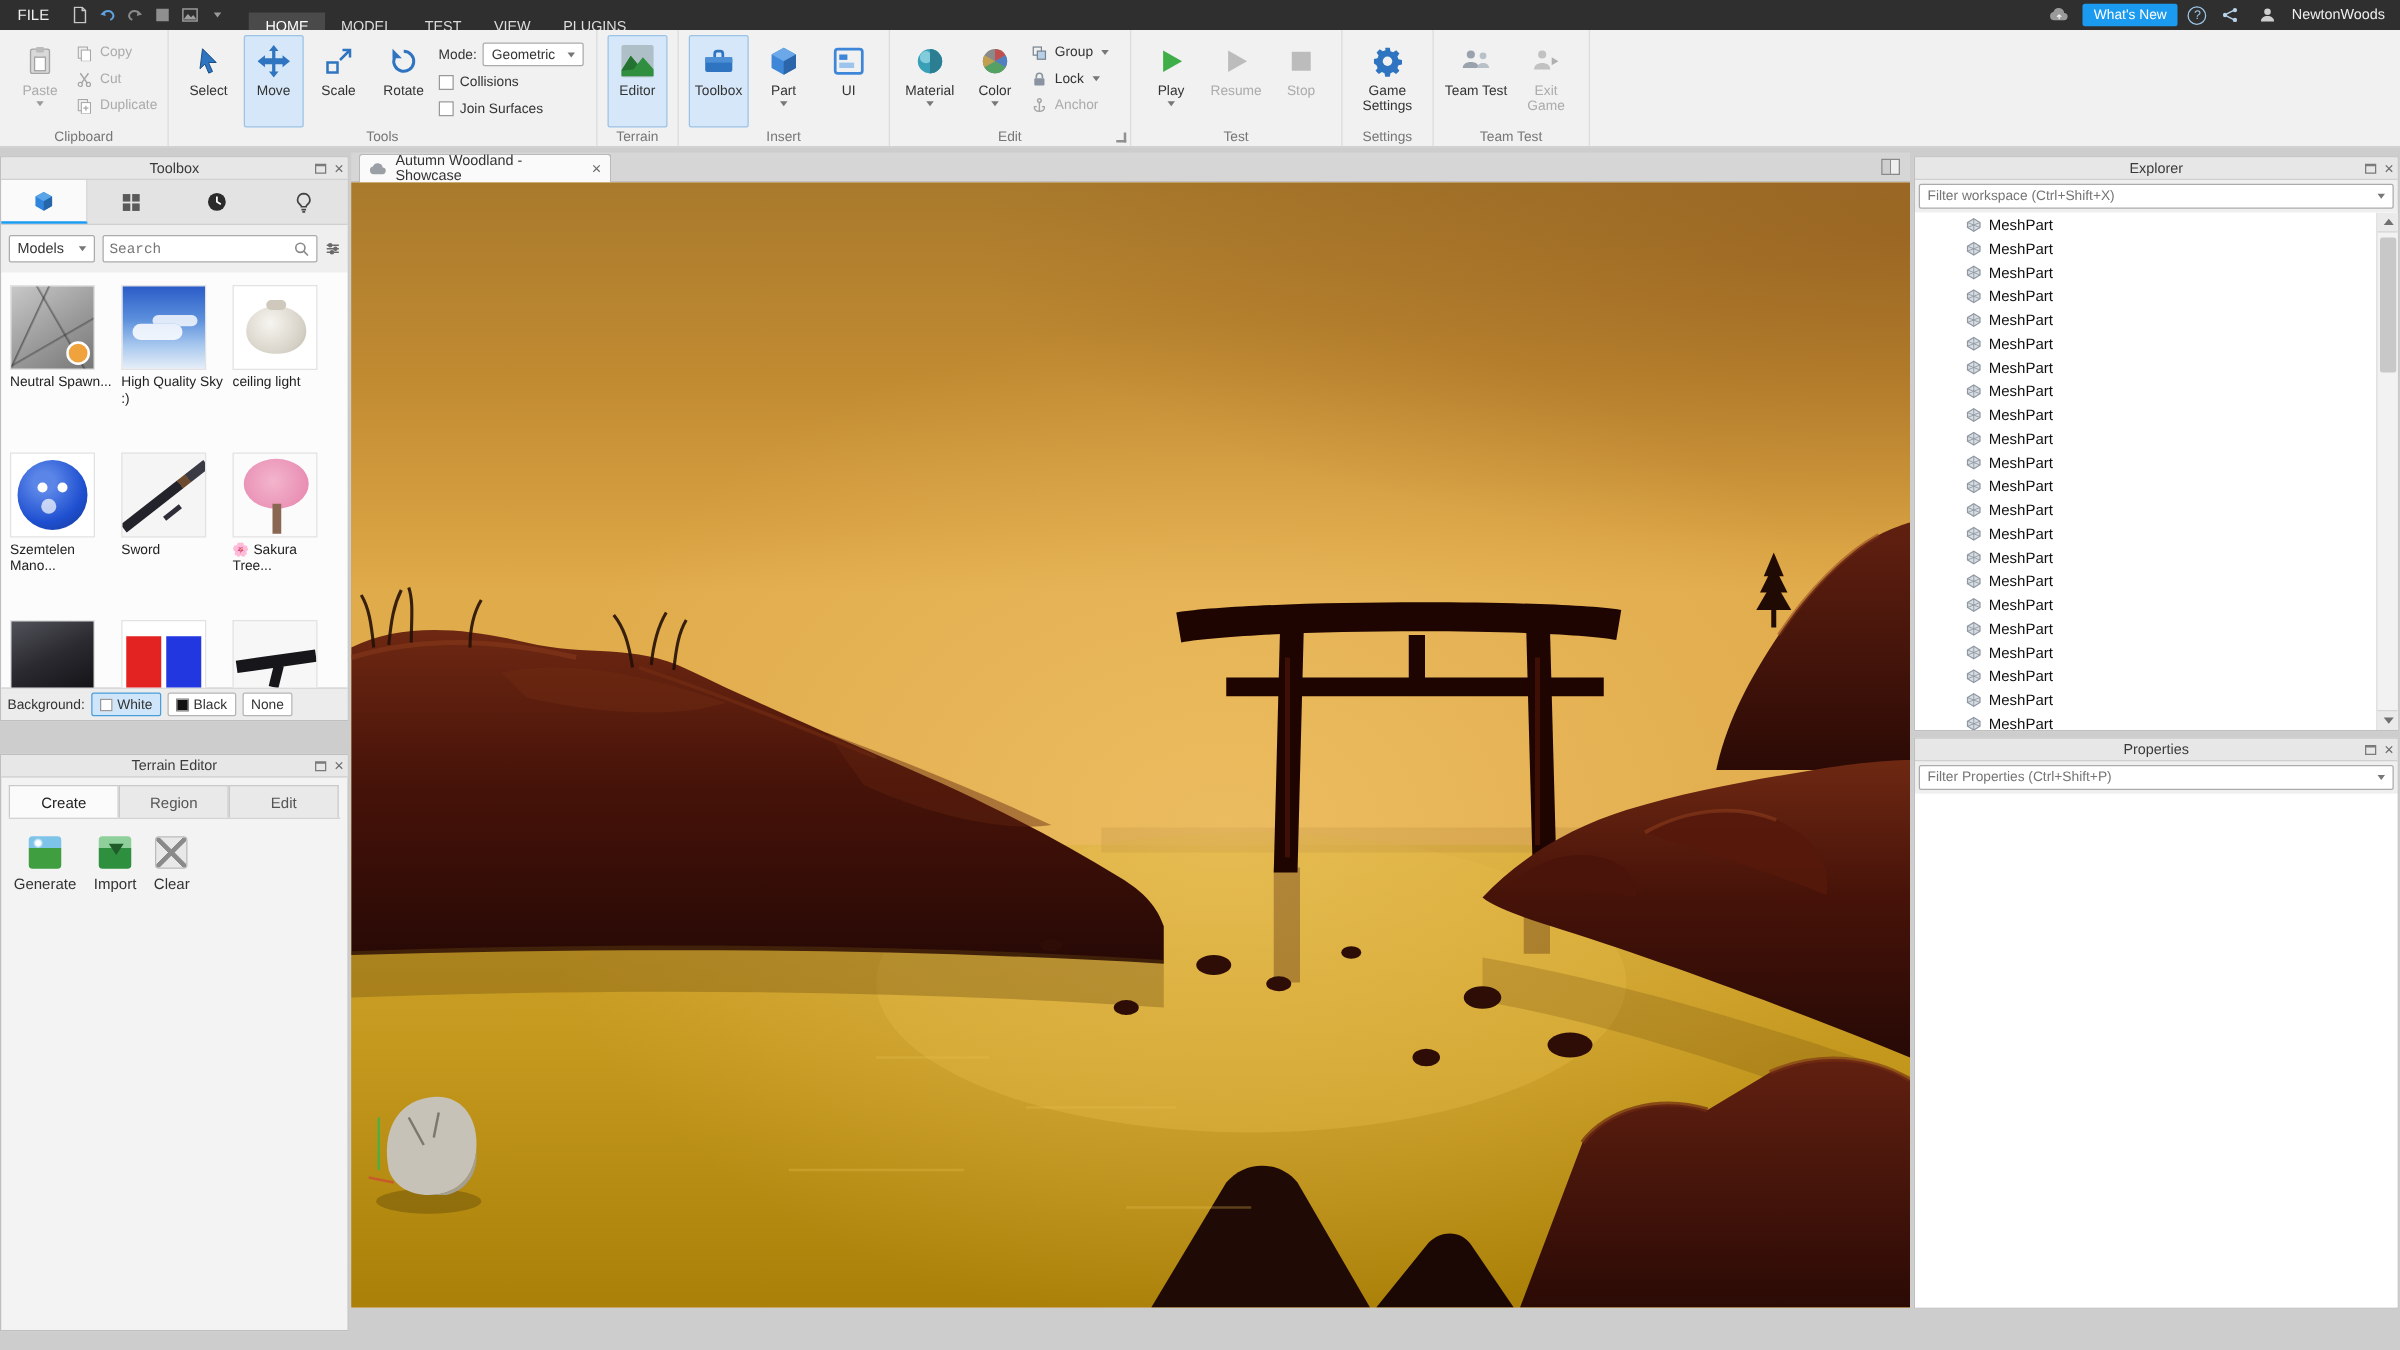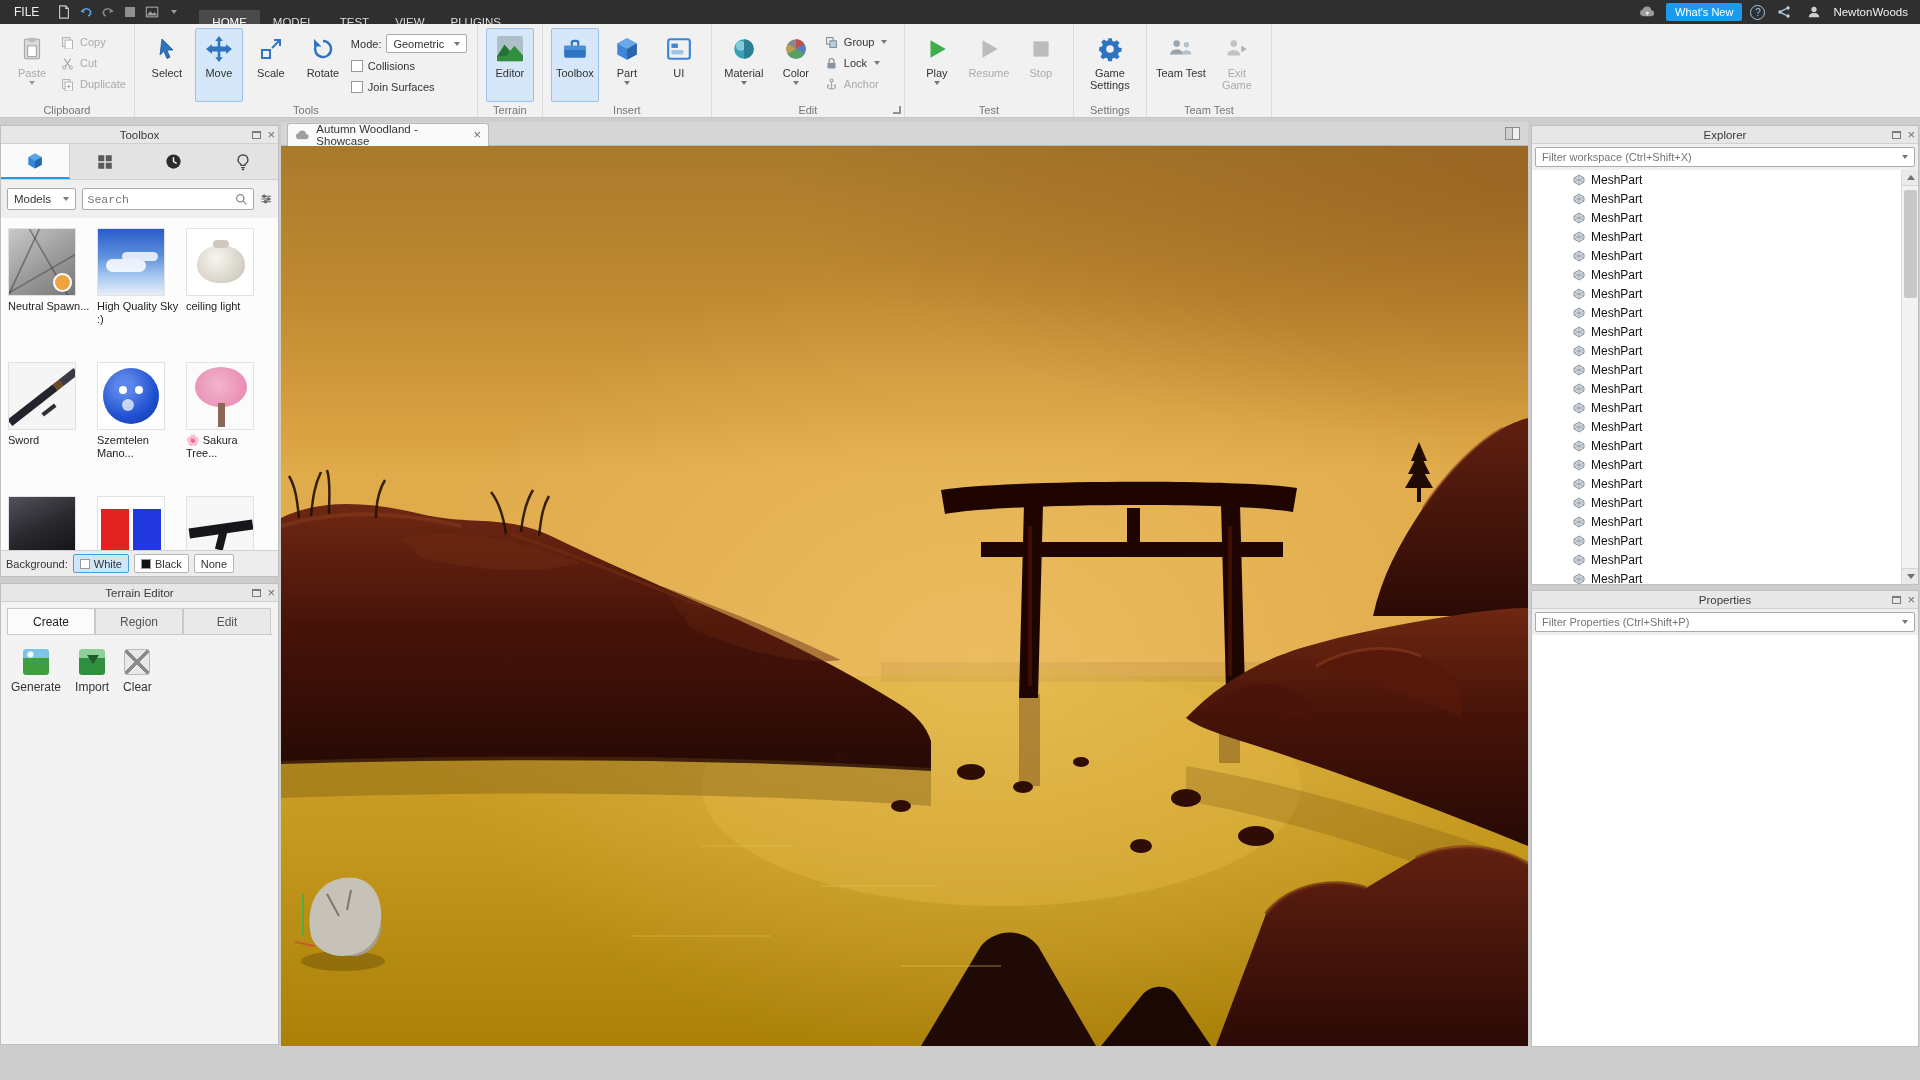--- a/index.html
+++ b/index.html
@@ -93,21 +93,21 @@
   .thumb-gun::before { content:""; position:absolute; left:2px; top:27px; width:64px; height:10px; background:#17171b; transform:rotate(-8deg); }
   .thumb-gun::after { content:""; position:absolute; left:30px; top:35px; width:8px; height:18px; background:#17171b; transform:rotate(14deg); }
   .bgrow { height:26px; background:#ececec; border-top:1px solid #d2d2d2; display:flex; align-items:center; gap:5px; padding:0 5px; font-size:11px; color:#333; }
   .bgbtn { height:19px; border:1px solid #b5b5b5; border-radius:2px; background:#fff; display:flex; align-items:center; gap:4px; padding:0 6px; font-size:11px; }
   .bgbtn.selected { background:#cfe6fa; border-color:#4a9ddb; }
   .swatch { width:10px; height:10px; border:1px solid #999; }
   .swatch.white { background:#fff; }
   .swatch.black { background:#111; }
 
   
-  .terrain-panel { top:464px; height:462px; display:flex; flex-direction:column; }
+  .terrain-panel { top:484px; height:462px; display:flex; flex-direction:column; }
   .te-tabs { display:flex; margin:6px 6px 0 6px; border-bottom:1px solid #c9c9c9; }
   .te-tab { width:88px; height:26px; display:flex; align-items:center; justify-content:center; font-size:12px; color:#555; background:#e9e9e9; border:1px solid #c9c9c9; border-bottom:none; }
   .te-tab.active { background:#fbfbfb; color:#222; }
   .te-actions { display:flex; gap:14px; padding:14px 0 0 10px; }
   .te-item { display:flex; flex-direction:column; align-items:center; gap:5px; font-size:12px; color:#333; }
   .te-icon { width:26px; height:26px; border-radius:3px; position:relative; }
   .gen-icon { background:linear-gradient(180deg,#7ec3e8 0 35%,#3f9e3f 35%); }
   .gen-icon::after { content:""; position:absolute; left:3px; top:1px; width:9px; height:9px; background:radial-gradient(circle,#fff 0 30%,transparent 65%); }
   .imp-icon { background:linear-gradient(180deg,#8ecf9a 0 35%,#2e8f3e 35%); }
   .imp-icon::after { content:""; position:absolute; left:8px; top:6px; width:0; height:0; border-left:6px solid transparent; border-right:6px solid transparent; border-top:9px solid #205c2a; }
@@ -578,26 +578,26 @@
             </div>
             <div class="card">
               <div class="thumb thumb-sky"></div>
               <div class="card-label">High Quality Sky :)</div>
             </div>
             <div class="card">
               <div class="thumb thumb-light"></div>
               <div class="card-label">ceiling light</div>
             </div>
             <div class="card">
+              <div class="thumb thumb-mano"></div>
+              <div class="card-label">Szemtelen Mano...</div>
+            </div>
+            <div class="card">
               <div class="thumb thumb-sword"></div>
               <div class="card-label">Sword</div>
-            </div>
-            <div class="card">
-              <div class="thumb thumb-mano"></div>
-              <div class="card-label">Szemtelen Mano...</div>
             </div>
             <div class="card">
               <div class="thumb thumb-sakura"></div>
               <div class="card-label">🌸 Sakura Tree...</div>
             </div>
             <div class="card">
               <div class="thumb thumb-dark"></div>
               <div class="card-label"></div>
             </div>
             <div class="card">

